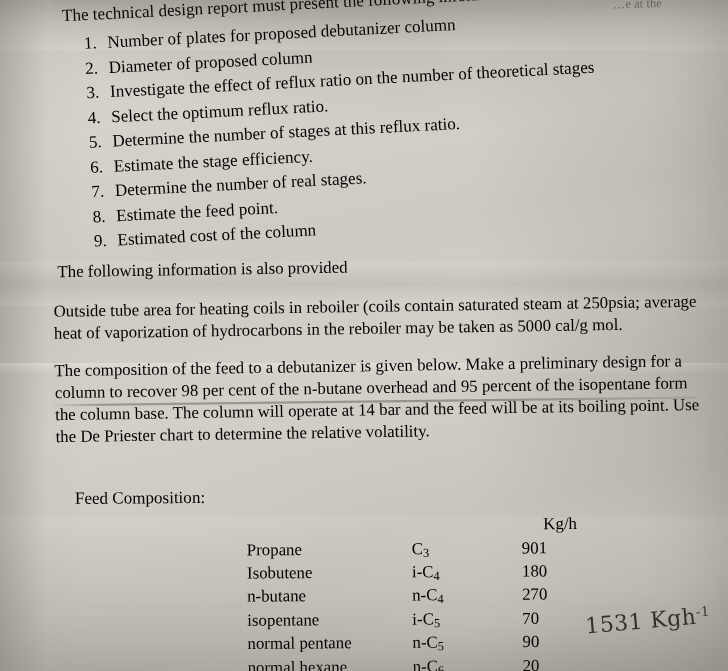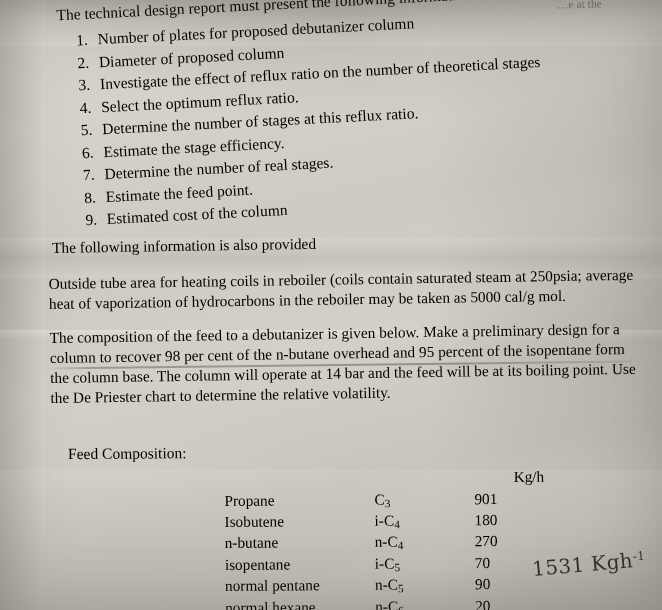--- a/index.html
+++ b/index.html
@@ -138,21 +138,21 @@
   }
   table.feed td.sym {
     width: 92px;
   }
   table.feed td.qty {
     width: 70px;
     text-align: left;
     padding-left: 8px;
   }
   table.feed th.unit {
-    text-align: right;
+    text-align: center;
     padding-left: 8px;
   }
   sub {
     font-size: 74%;
     vertical-align: -0.22em;
   }
   .handwriting {
     position: absolute;
     left: 532px;
     top: 552px;

